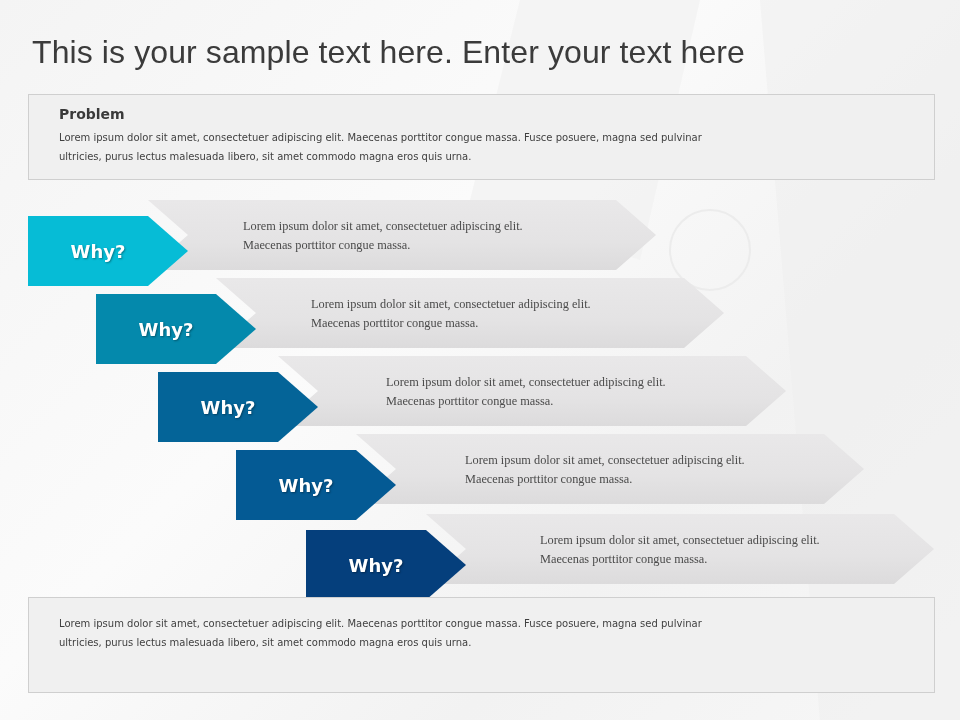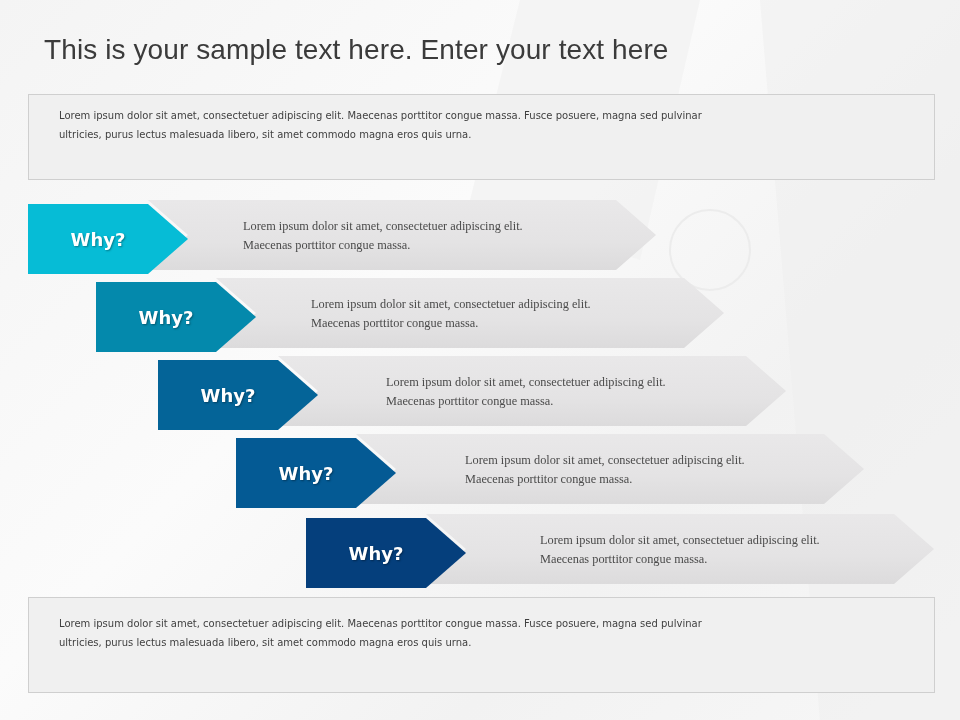--- a/index.html
+++ b/index.html
@@ -6,21 +6,21 @@
   html, body { width:960px; height:720px; overflow:hidden; }
   body {
     position:relative;
     background: linear-gradient(135deg, #f4f4f4 0%, #fbfbfb 40%, #f2f2f2 70%, #f7f7f7 100%);
     font-family: "Liberation Sans", sans-serif;
   }
   .bg-deco { position:absolute; inset:0; pointer-events:none; }
   .title {
     position:absolute; left:32px; top:34px;
     font-family: "Liberation Sans", sans-serif;
-    font-size:28px; color:#3b3b3b; letter-spacing:0.1px;margin-left:12px;
+    font-size:32px; color:#3b3b3b; letter-spacing:0.1px;
   }
   .box {
     position:absolute; left:28px; width:907px;
     background:#f0f0f0; border:1px solid #cfcfcf;
     padding:11px 30px 0 30px;
   }
   .box.problem { top:94px; height:86px; }
   .box.solution { top:597px; height:96px; padding-top:16px; }
   .box-title {
     font-family: "DejaVu Sans", sans-serif; font-weight:bold;
@@ -37,21 +37,21 @@
     filter: drop-shadow(0 1px 2px rgba(0,0,0,0.12));
   }
   .gray-text {
     position:absolute; top:17px;
     font-family: Liberation Serif, serif;
     font-size:12.3px; line-height:19px; color:#4a4a4a;
     white-space:nowrap;
     margin-left:30px;
   }
   .blue-arrow {
-    position:absolute; top:4px; left:0; width:160px; height:70px;
+    position:absolute; top:16px; left:0; width:160px; height:70px;
     clip-path: polygon(0 0, 120px 0, 160px 35px, 120px 70px, 0 70px);
     display:flex; align-items:center;
   }
   .why {
     width:140px; text-align:center;
     font-family: "DejaVu Sans", sans-serif; font-weight:bold;
     font-size:18px; color:#ffffff;
     text-shadow: 1px 1px 2px rgba(0,0,0,0.35);
   }
 </style>
@@ -60,20 +60,21 @@
 
 <svg class="bg-deco" width="960" height="720">
   <polygon points="520,0 700,0 640,260 470,200" fill="#f0f0f0" opacity="0.6"></polygon>
   <polygon points="760,0 960,0 960,720 820,720" fill="#eeeeee" opacity="0.5"></polygon>
   <circle cx="710" cy="250" r="40" fill="none" stroke="#ececec" stroke-width="2"></circle>
 </svg>
 
 <div class="title">This is your sample text here. Enter your text here</div>
 
 <div class="box problem">
+  <div class="box-title">Problem</div>
   <div class="box-text">
     <div>Lorem ipsum dolor sit amet, consectetuer adipiscing elit. Maecenas porttitor  congue massa. Fusce posuere, magna sed pulvinar</div>
     <div>ultricies, purus lectus malesuada libero, sit amet commodo  magna eros quis urna.</div>
   </div>
 </div>
 
 <div class="row" style="left:28px; top:200px; width:628px;">
   <div class="gray-arrow" style="left:120px; width:508px; clip-path: polygon(0 0, 468px 0, 508px 35px, 468px 70px, 0 70px, 40px 35px);"></div>
   <div class="gray-text" style="left:185px;">
     <div>Lorem ipsum dolor sit amet, consectetuer adipiscing elit.</div>

